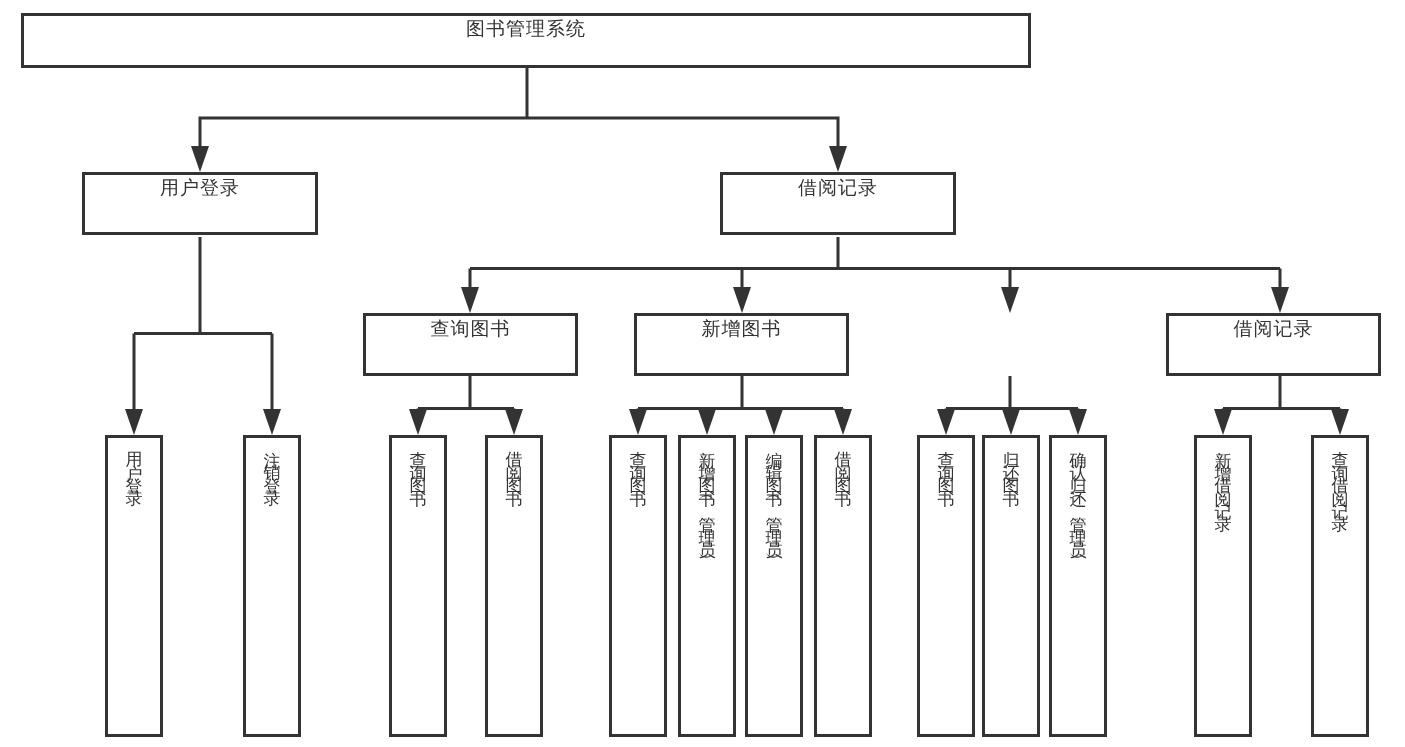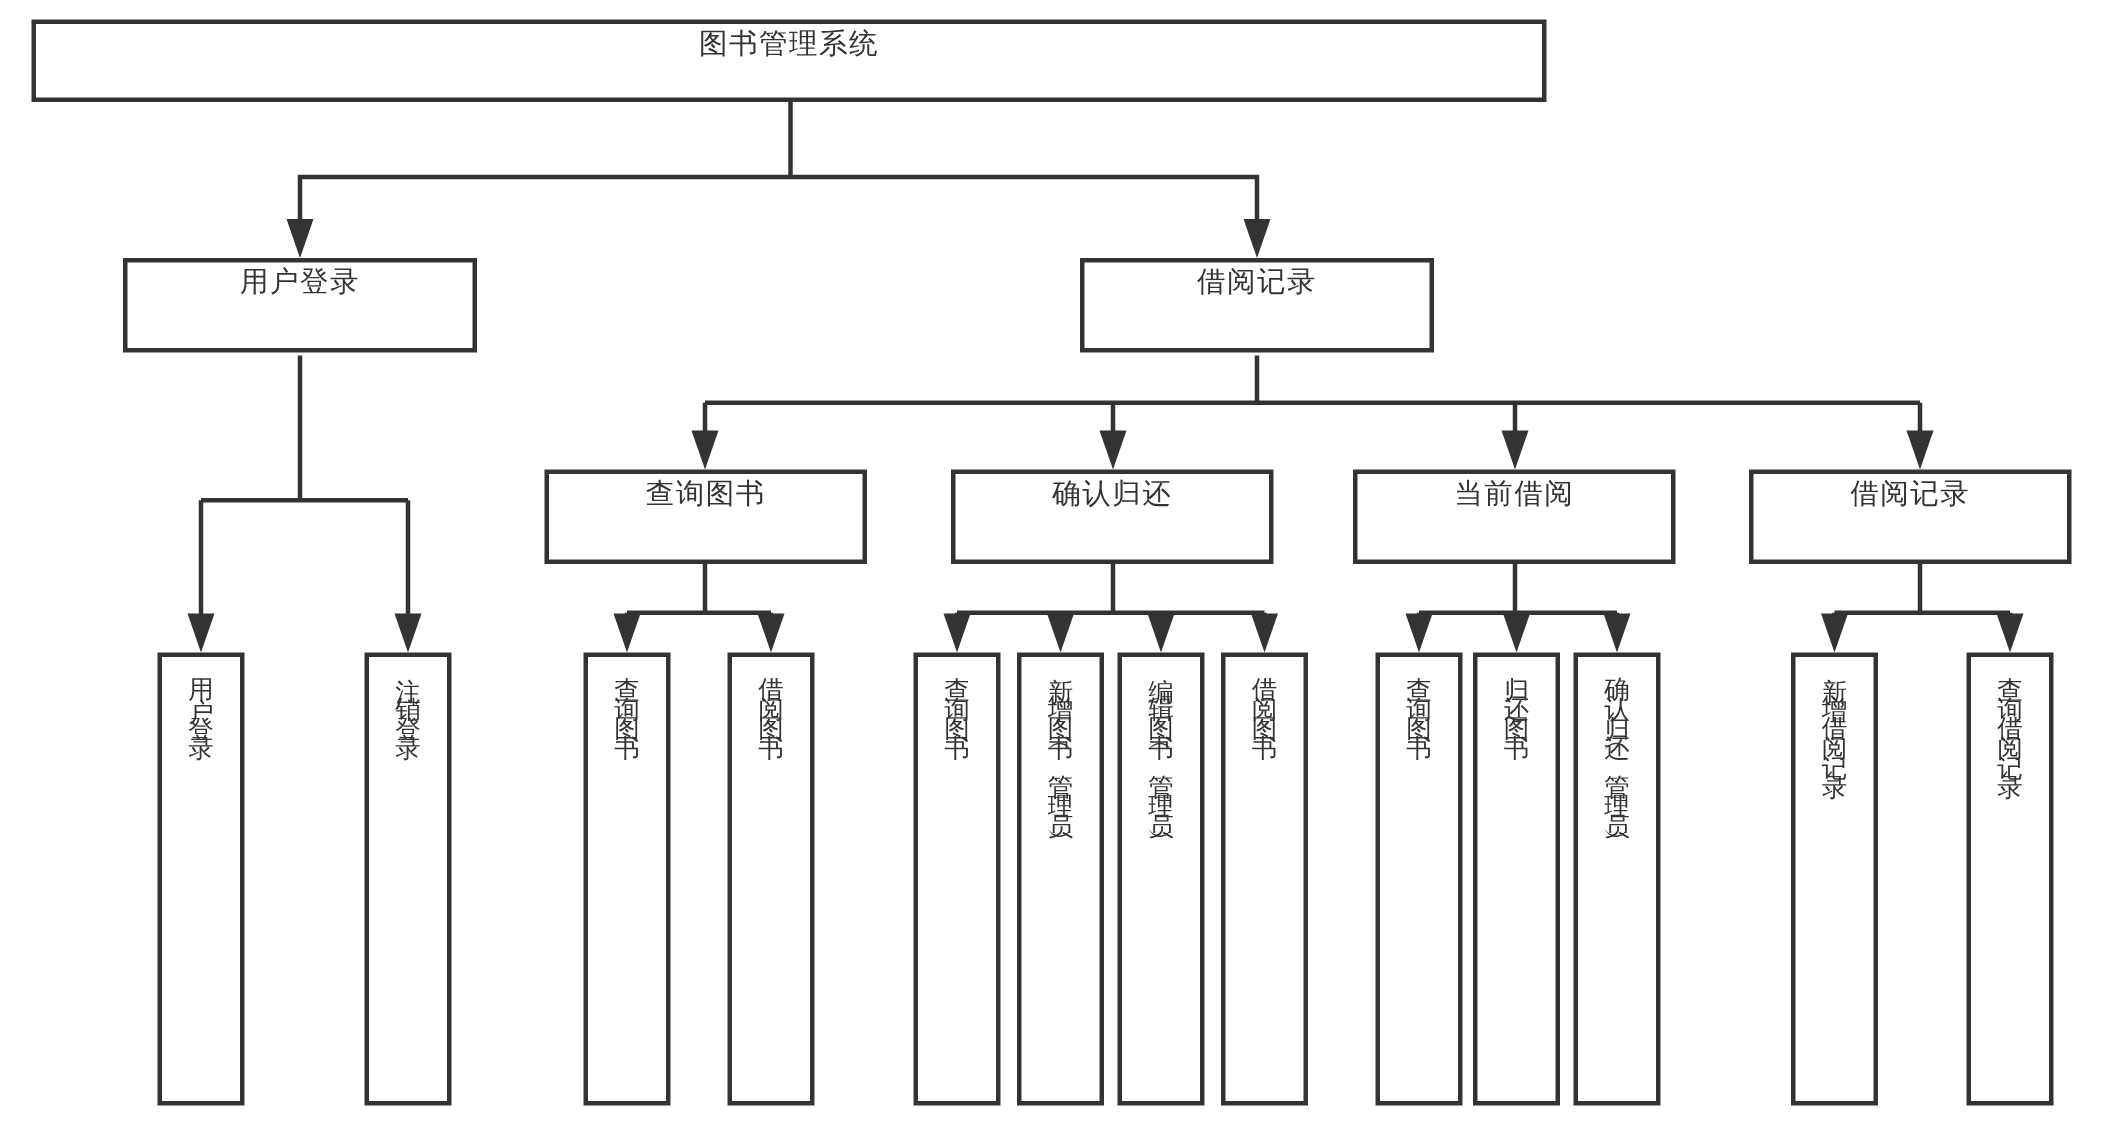--- a/index.html
+++ b/index.html
@@ -94,24 +94,21 @@
     <span>用户登录</span>
   </div>
   <div class="node hnode" style="left:720px; top:172px; width:236px; height:63px;">
     <span>借阅记录</span>
   </div>
 
   <div class="node hnode" style="left:363px; top:313px; width:215px; height:63px;">
     <span>查询图书</span>
   </div>
   <div class="node hnode" style="left:634px; top:313px; width:215px; height:63px;">
-    <span>确认归还</span>
-  </div>
-  <div class="node hnode" style="left:902px; top:313px; width:215px; height:63px;">
-    <span>当前借阅</span>
+    <span>新增图书</span>
   </div>
   <div class="node hnode" style="left:1166px; top:313px; width:215px; height:63px;">
     <span>借阅记录</span>
   </div>
 
   <div class="node vnode" style="left:105px; top:435px; width:58px; height:302px;">
     <span class="vtext">用户登录</span>
   </div>
   <div class="node vnode" style="left:243px; top:435px; width:58px; height:302px;">
     <span class="vtext">注销登录</span>

